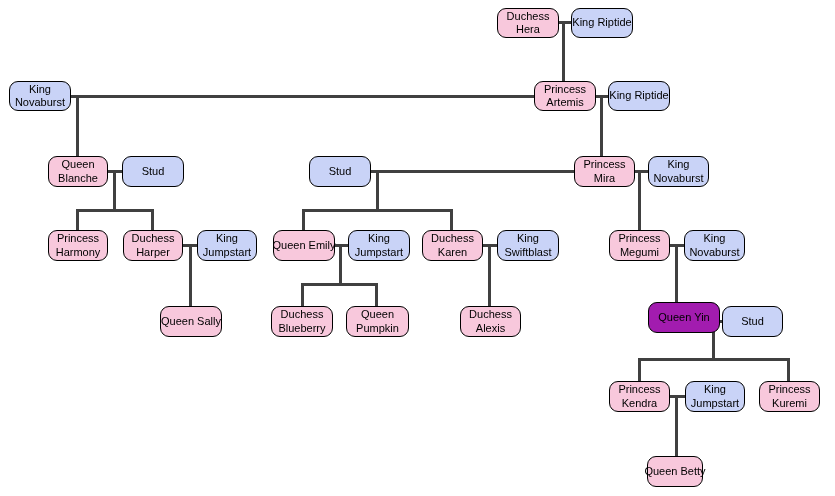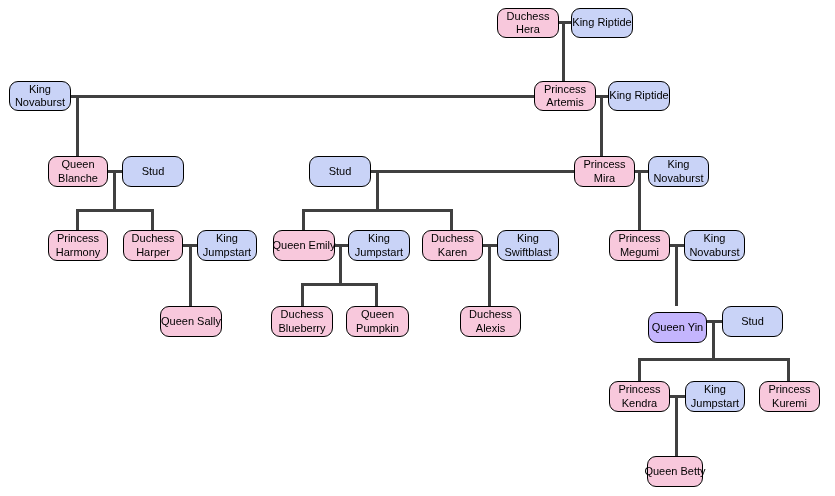--- a/index.html
+++ b/index.html
@@ -108,21 +108,21 @@
 Megumi</div>
     <div class="node male" style="left: 684px; top: 230px; width: 61px; height: 31px; background: rgb(201, 211, 247); border-color: rgb(0, 0, 0); color: rgb(0, 0, 0);">King
 Novaburst</div>
     <div class="node female" style="left: 160px; top: 306px; width: 62px; height: 31px; background: rgb(248, 200, 220); border-color: rgb(0, 0, 0); color: rgb(0, 0, 0);">Queen Sally</div>
     <div class="node female" style="left: 271px; top: 306px; width: 62px; height: 31px; background: rgb(248, 200, 220); border-color: rgb(0, 0, 0); color: rgb(0, 0, 0);">Duchess
 Blueberry</div>
     <div class="node female" style="left: 346px; top: 306px; width: 63px; height: 31px; background: rgb(248, 200, 220); border-color: rgb(0, 0, 0); color: rgb(0, 0, 0);">Queen
 Pumpkin</div>
     <div class="node female" style="left: 460px; top: 306px; width: 61px; height: 31px; background: rgb(248, 200, 220); border-color: rgb(0, 0, 0); color: rgb(0, 0, 0);">Duchess
 Alexis</div>
-    <div class="node female" style="left: 648px; top: 312px; width: 59px; height: 31px; background: #c4b5fd; border-color: rgb(0, 0, 0); color: rgb(0, 0, 0);">Queen Yin</div>
+    <div class="node female" style="left: 648px; top: 302px; width: 72px; height: 31px; background: #a21caf; border-color: rgb(0, 0, 0); color: rgb(0, 0, 0);">Queen Yin</div>
     <div class="node male" style="left: 722px; top: 306px; width: 61px; height: 31px; background: rgb(201, 211, 247); border-color: rgb(0, 0, 0); color: rgb(0, 0, 0);">Stud</div>
     <div class="node female" style="left: 609px; top: 381px; width: 61px; height: 31px; background: rgb(248, 200, 220); border-color: rgb(0, 0, 0); color: rgb(0, 0, 0);">Princess
 Kendra</div>
     <div class="node male" style="left: 685px; top: 381px; width: 60px; height: 31px; background: rgb(201, 211, 247); border-color: rgb(0, 0, 0); color: rgb(0, 0, 0);">King
 Jumpstart</div>
     <div class="node female" style="left: 759px; top: 381px; width: 61px; height: 31px; background: rgb(248, 200, 220); border-color: rgb(0, 0, 0); color: rgb(0, 0, 0);">Princess
 Kuremi</div>
     <div class="node female" style="left: 647px; top: 456px; width: 56px; height: 31px; background: rgb(248, 200, 220); border-color: rgb(0, 0, 0); color: rgb(0, 0, 0);">Queen Betty</div>
   </div>
 

